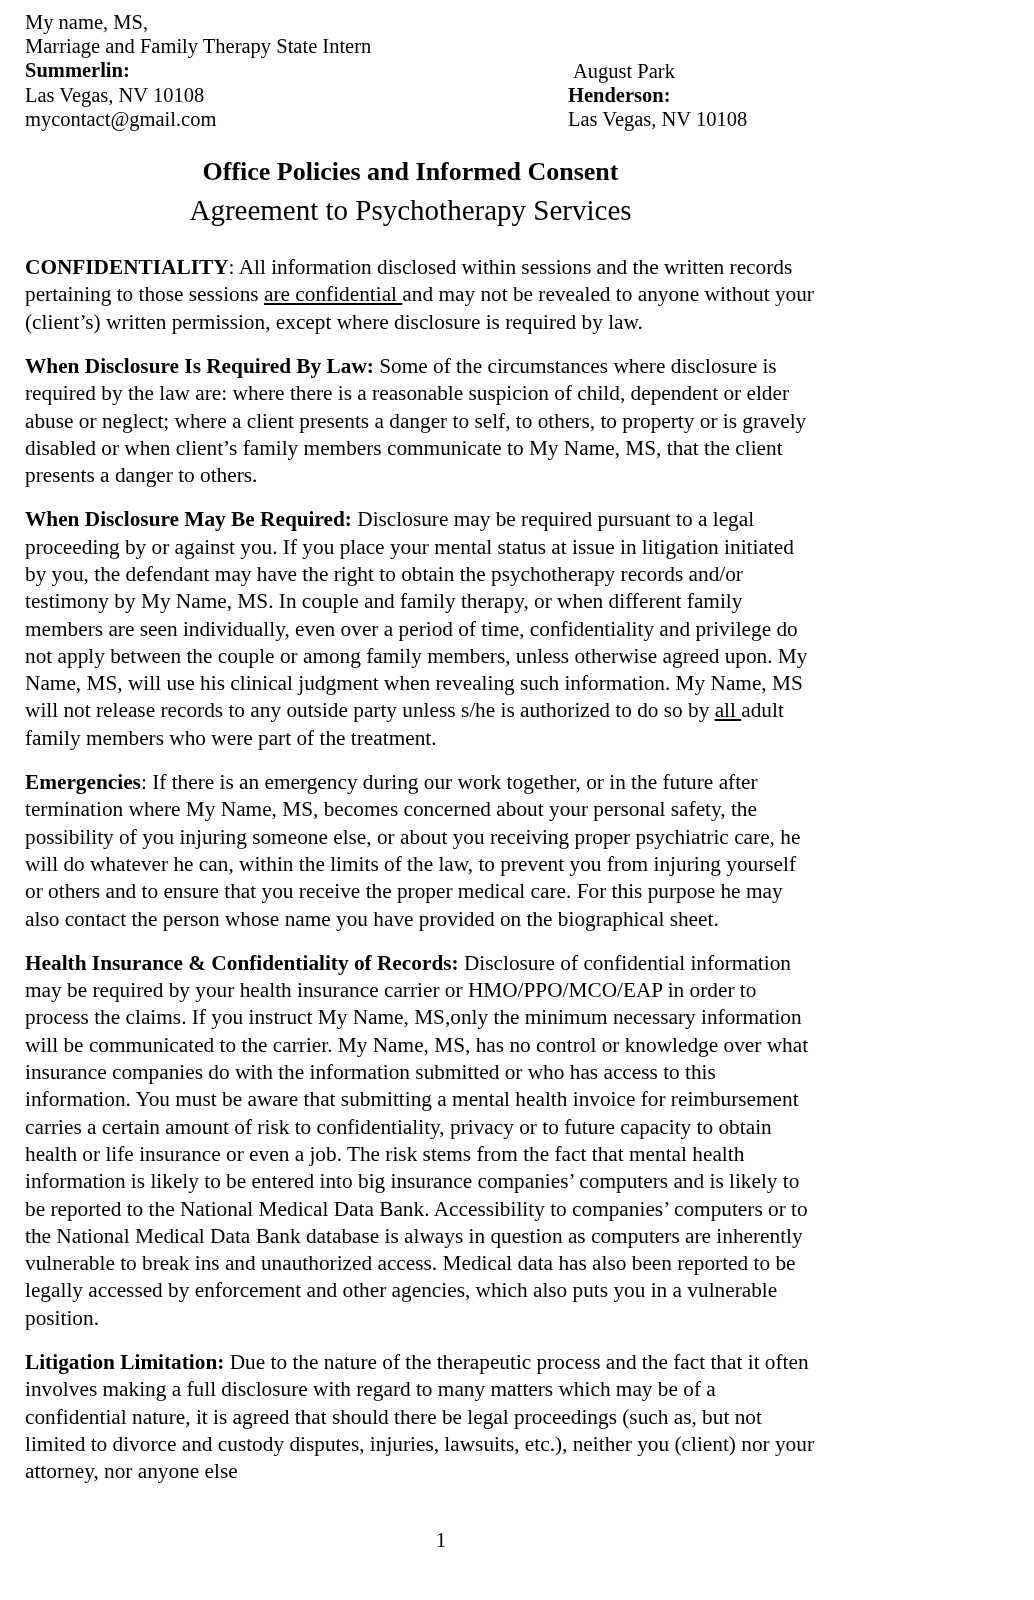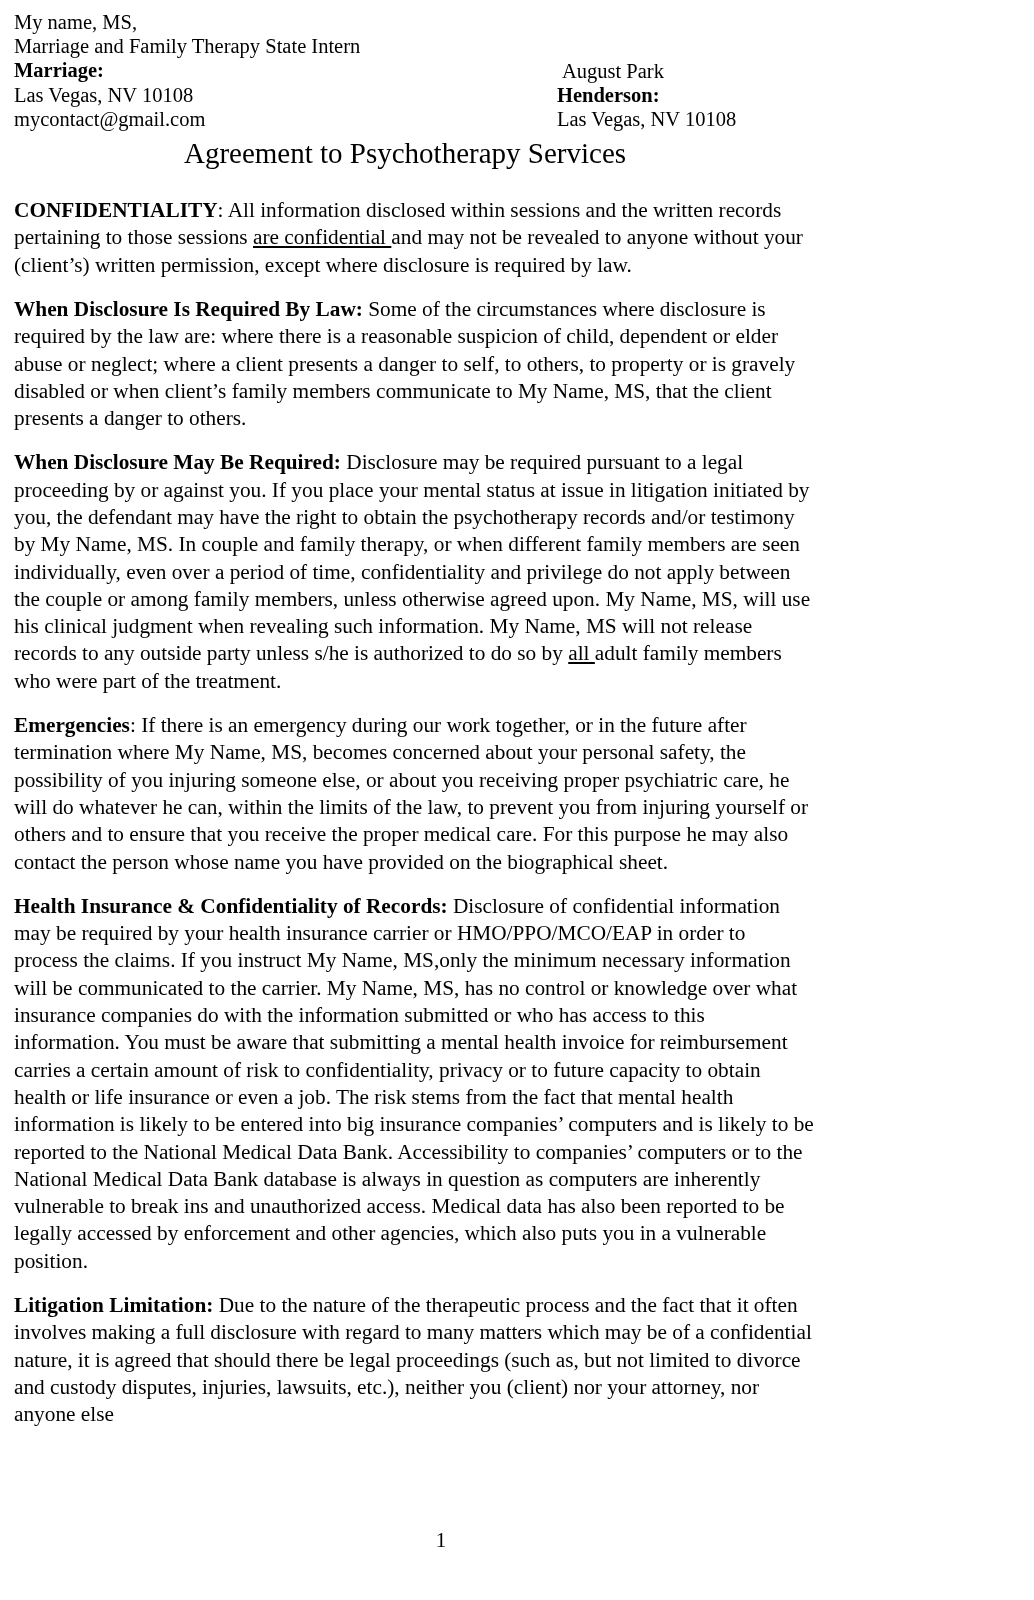--- a/index.html
+++ b/index.html
@@ -11,21 +11,21 @@
   body {
     font-family: "Liberation Serif", "DejaVu Serif", serif;
     color: #000000;
   }
   .page {
     position: relative;
     width: 882px;
     height: 1600px;
     background: #ffffff;
     box-sizing: border-box;
-    padding: 10px 68px 0 14px;
+    padding: 10px 68px 0 25px;
     overflow: hidden;
   }
 
   
   .letterhead {
     position: relative;
     font-size: 20.5px;
     line-height: 24.2px;
     margin-bottom: 4px;
   }
@@ -100,33 +100,34 @@
 </head>
 <body>
 
 <div class="page">
 
   <div class="letterhead">
 
     <div class="lh-col-left">
       <div class="lh-line">My name, MS,</div>
       <div class="lh-line">Marriage and Family Therapy State Intern</div>
-      <div class="lh-line bold">Marriage:</div>
+      <div class="lh-line bold">Summerlin:</div>
       <div class="lh-line">Las Vegas, NV 10108</div>
       <div class="lh-line">mycontact@gmail.com</div>
     </div>
 
     <div class="lh-col-right">
       <div class="lh-line indent">August Park</div>
       <div class="lh-line bold">Henderson:</div>
       <div class="lh-line">Las Vegas, NV 10108</div>
     </div>
 
   </div>
 
+  <h1 class="doc-title">Office Policies and Informed Consent</h1>
   <h2 class="doc-subtitle">Agreement to Psychotherapy Services</h2>
 
   <div class="body-copy">
 
     <p class="para"><span class="lead">CONFIDENTIALITY</span><span>: </span><span>All information disclosed within sessions and the written records pertaining to those sessions </span><span class="u">are confidential </span><span>and may not be revealed to anyone without your (client’s) written permission, except where disclosure is required by law.</span></p>
 
     <p class="para"><span class="lead">When Disclosure Is Required By Law:</span><span> Some of the circumstances where disclosure is required by the law are: where there is a reasonable suspicion of child, dependent or elder abuse or neglect; where a client presents a danger to self, to others, to property or is gravely disabled or when client’s family members communicate to My Name, MS, that the client presents a danger to others.</span></p>
 
     <p class="para"><span class="lead">When Disclosure May Be Required:</span><span> Disclosure may be required pursuant to a legal proceeding by or against you. If you place your mental status at issue in litigation initiated by you, the defendant may have the right to obtain the psychotherapy records and/or testimony by My Name, MS. In couple and family therapy, or when different family members are seen individually, even over a period of time, confidentiality and privilege do not apply between the couple or among family members, unless otherwise agreed upon. My Name, MS, will use his clinical judgment when revealing such information. My Name, MS will not release records to any outside party unless s/he is authorized to do so by </span><span class="u">all </span><span>adult family members who were part of the treatment.</span></p>
 

